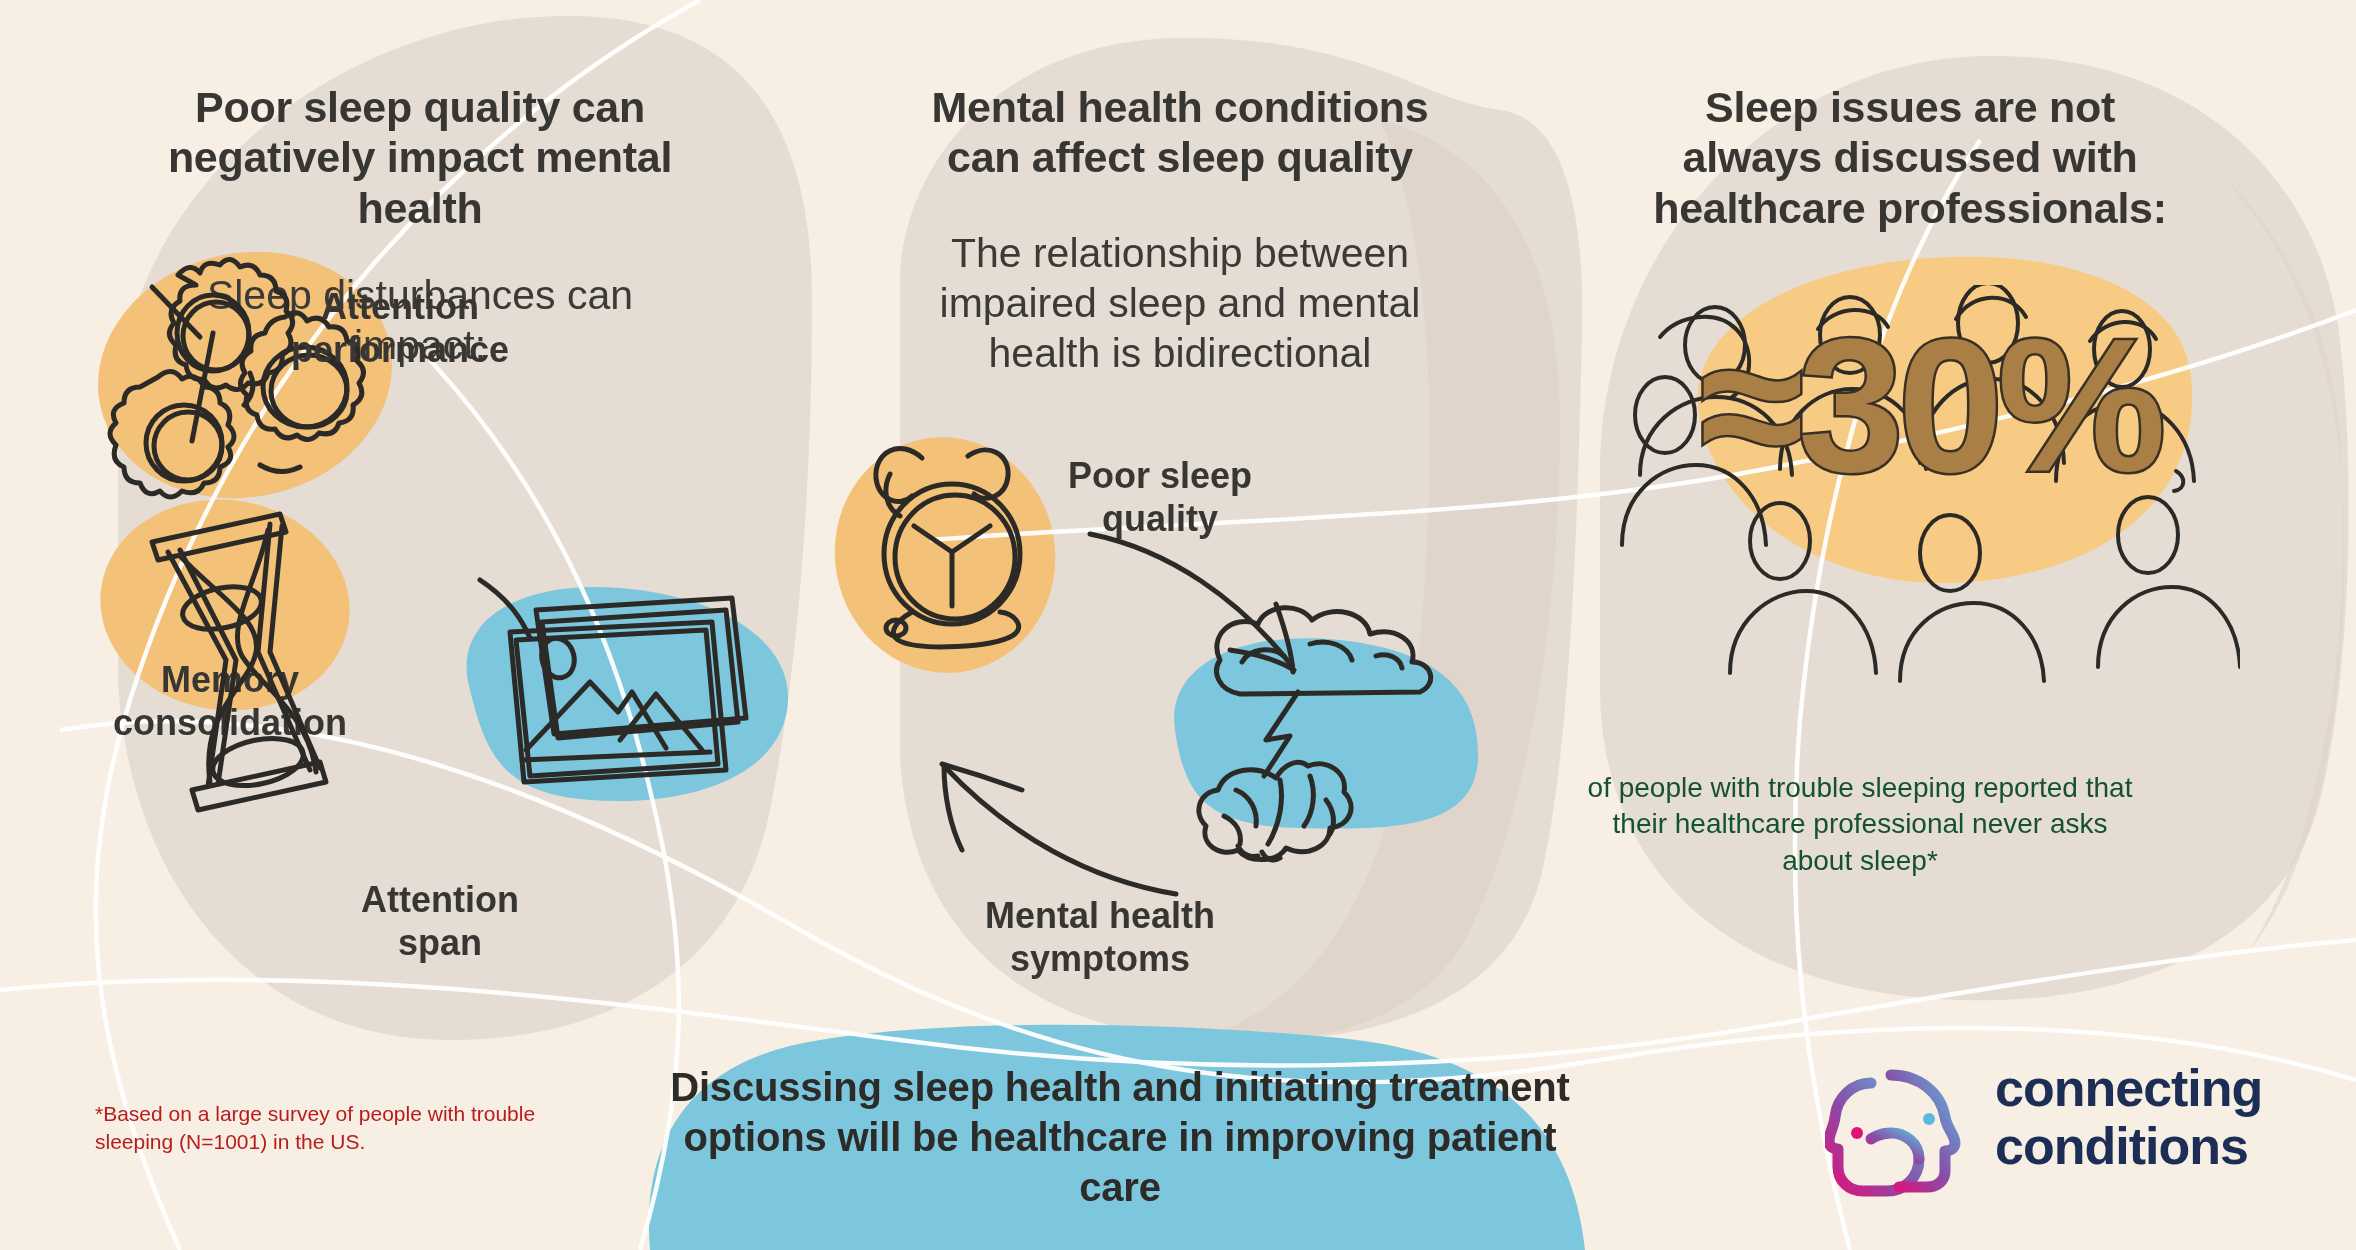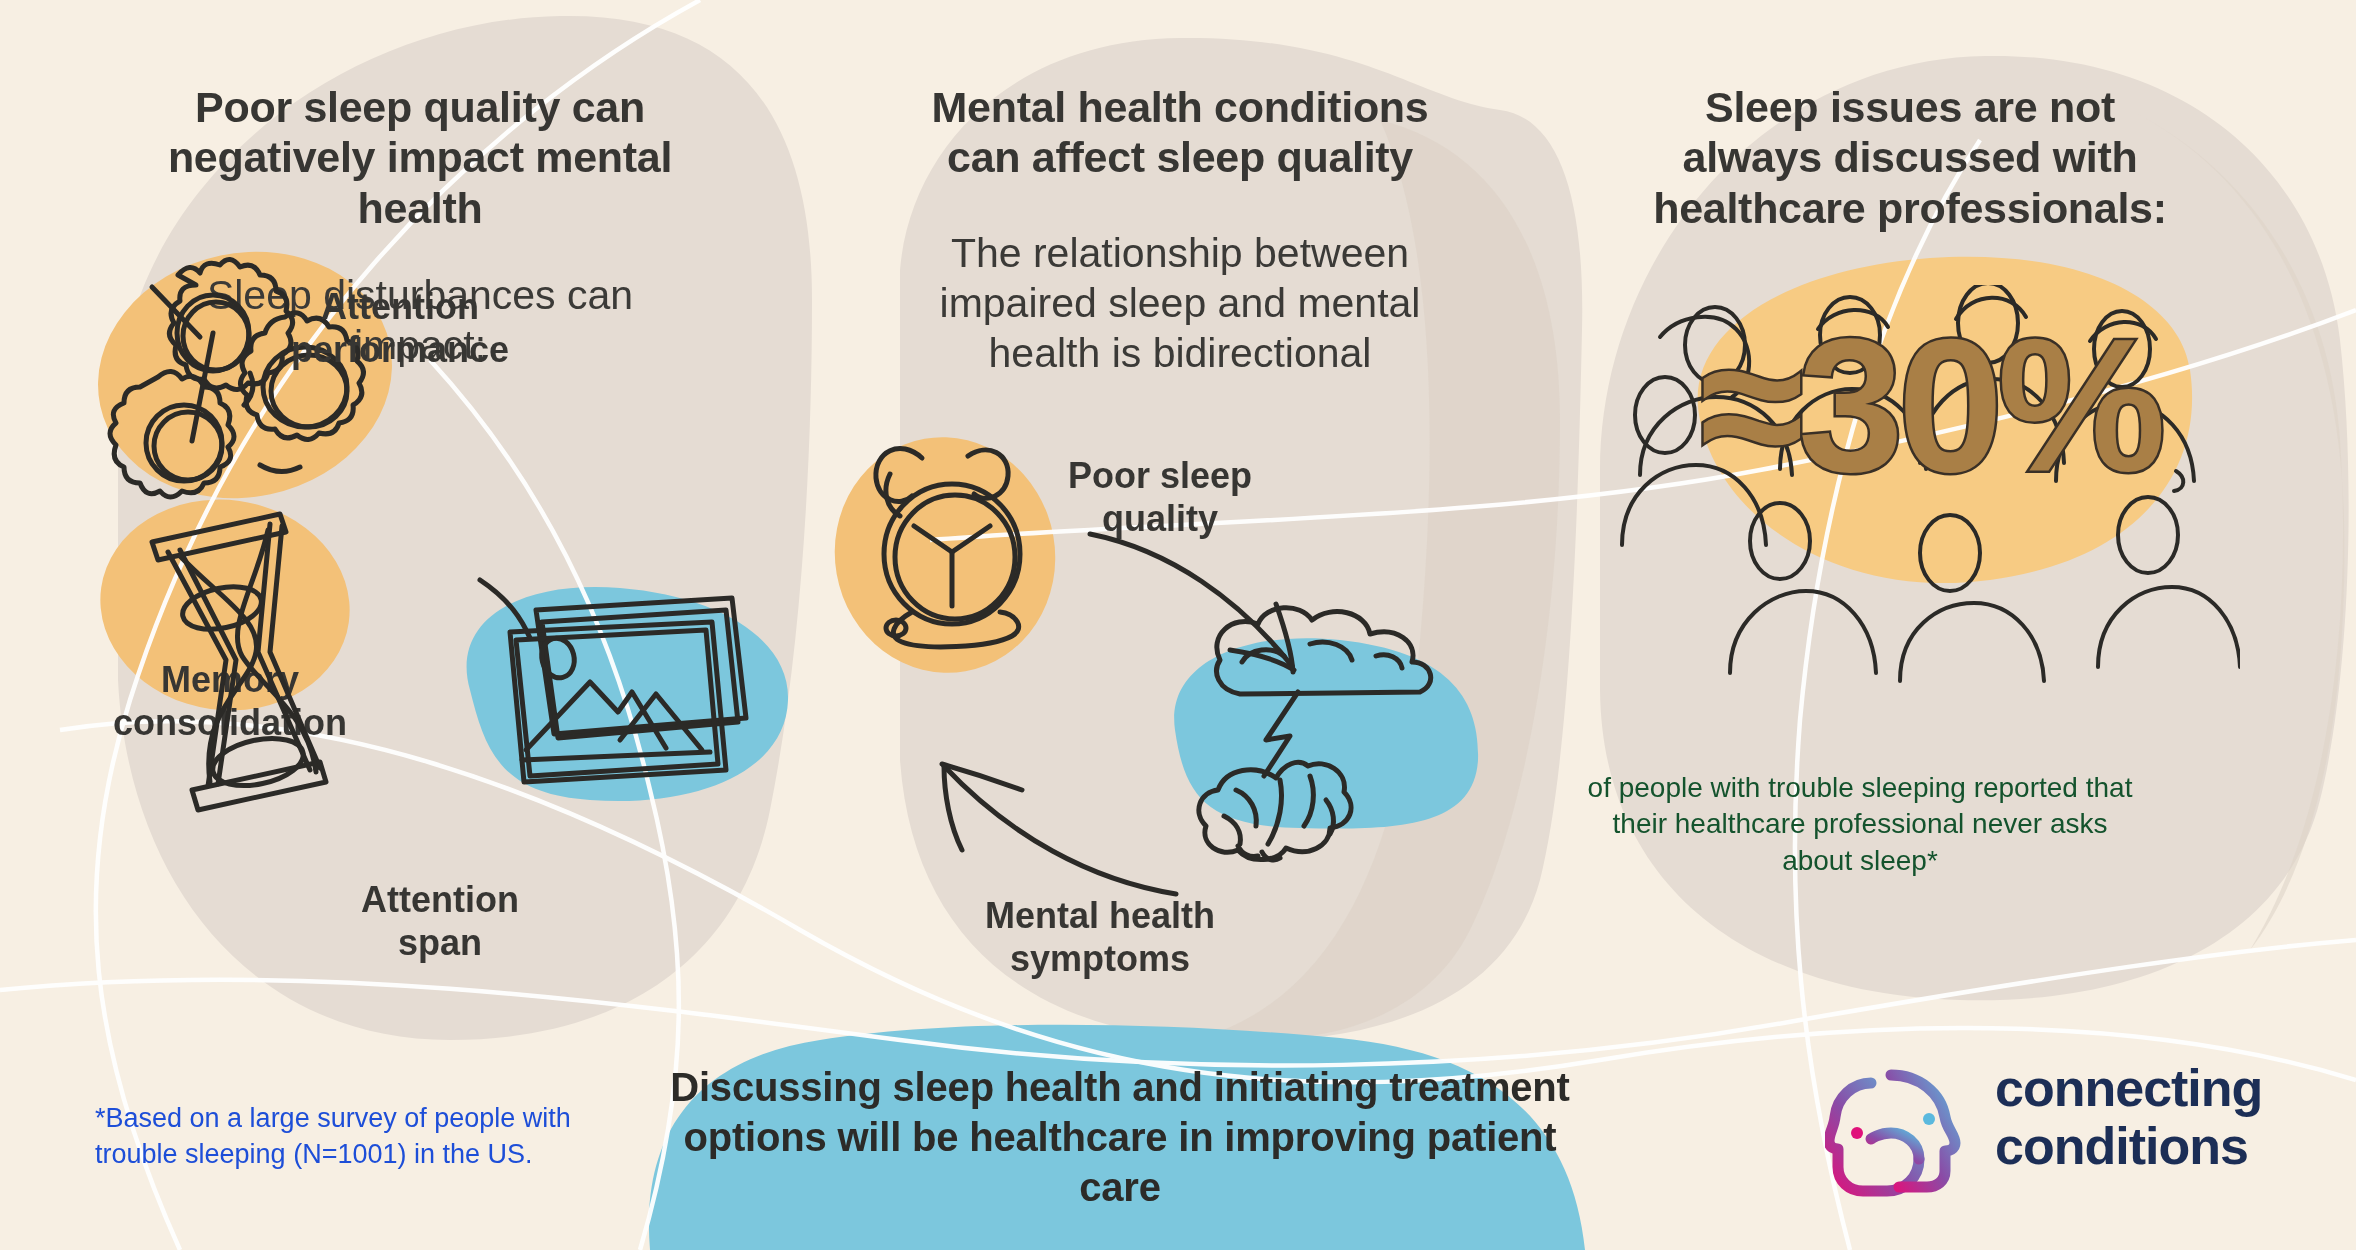--- a/index.html
+++ b/index.html
@@ -42,23 +42,23 @@
     line-height:1.2;
     color:#373633;
     margin-top:34px;
   }
   .stat-caption{
     font-size:28px;
     line-height:1.3;
     color:#14532d;
   }
   .footnote{
-    font-size:27px;
+    font-size:21px;
     line-height:1.35;
-    color:#1d4ed8;
+    color:#b91c1c;
   }
   .banner-text{
     font-weight:bold;
     font-size:40px;
     line-height:1.25;
     color:#2C2B28;
     letter-spacing:-0.2px;
   }
   .logo-word{
     font-weight:bold;

